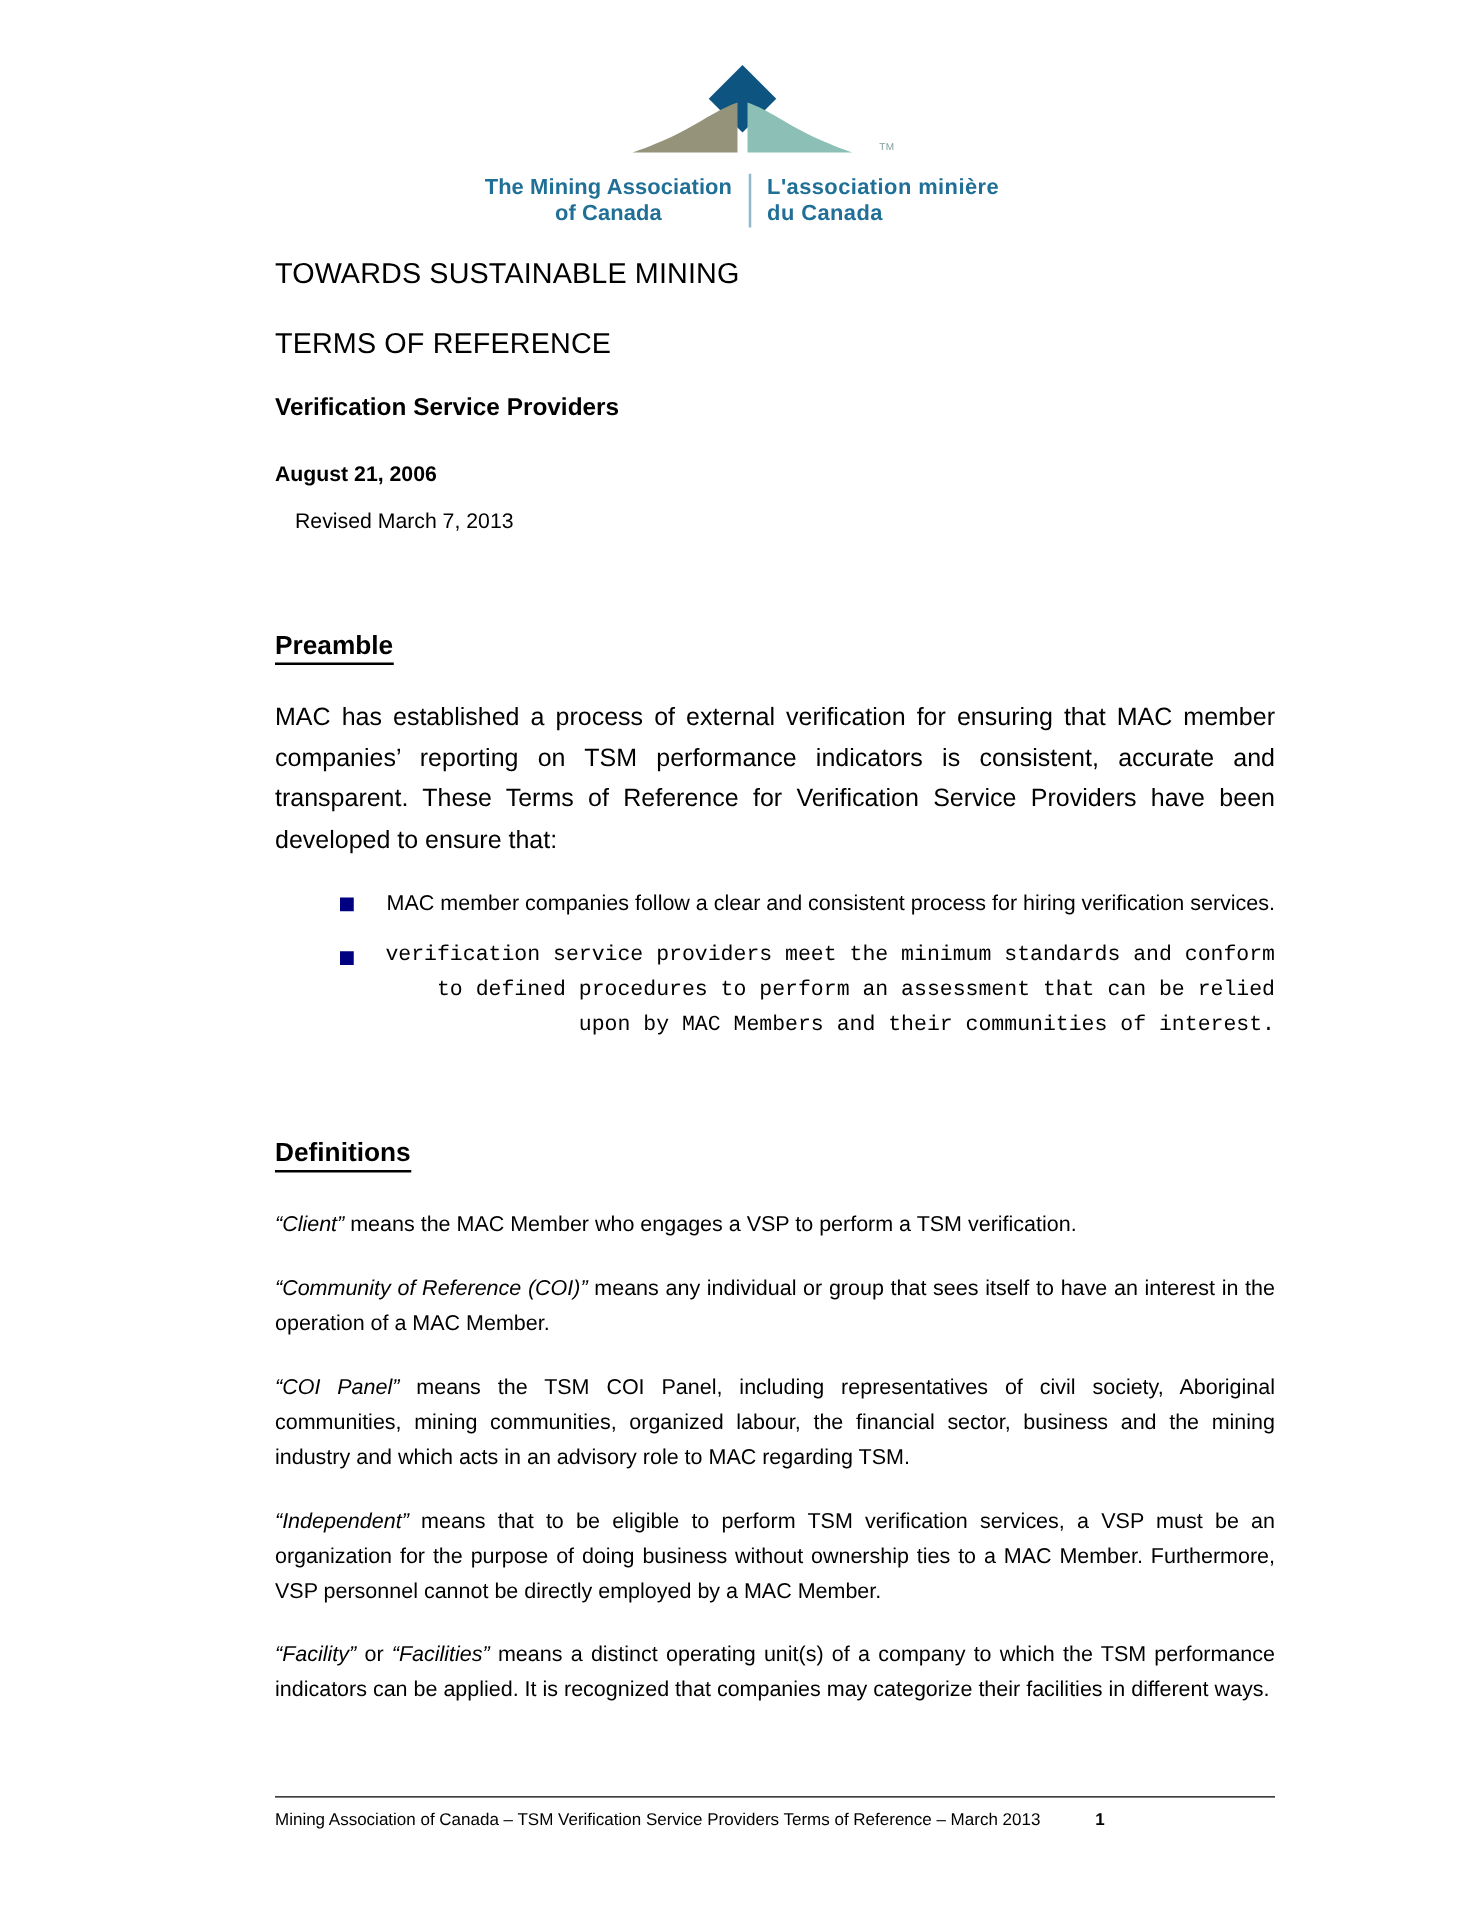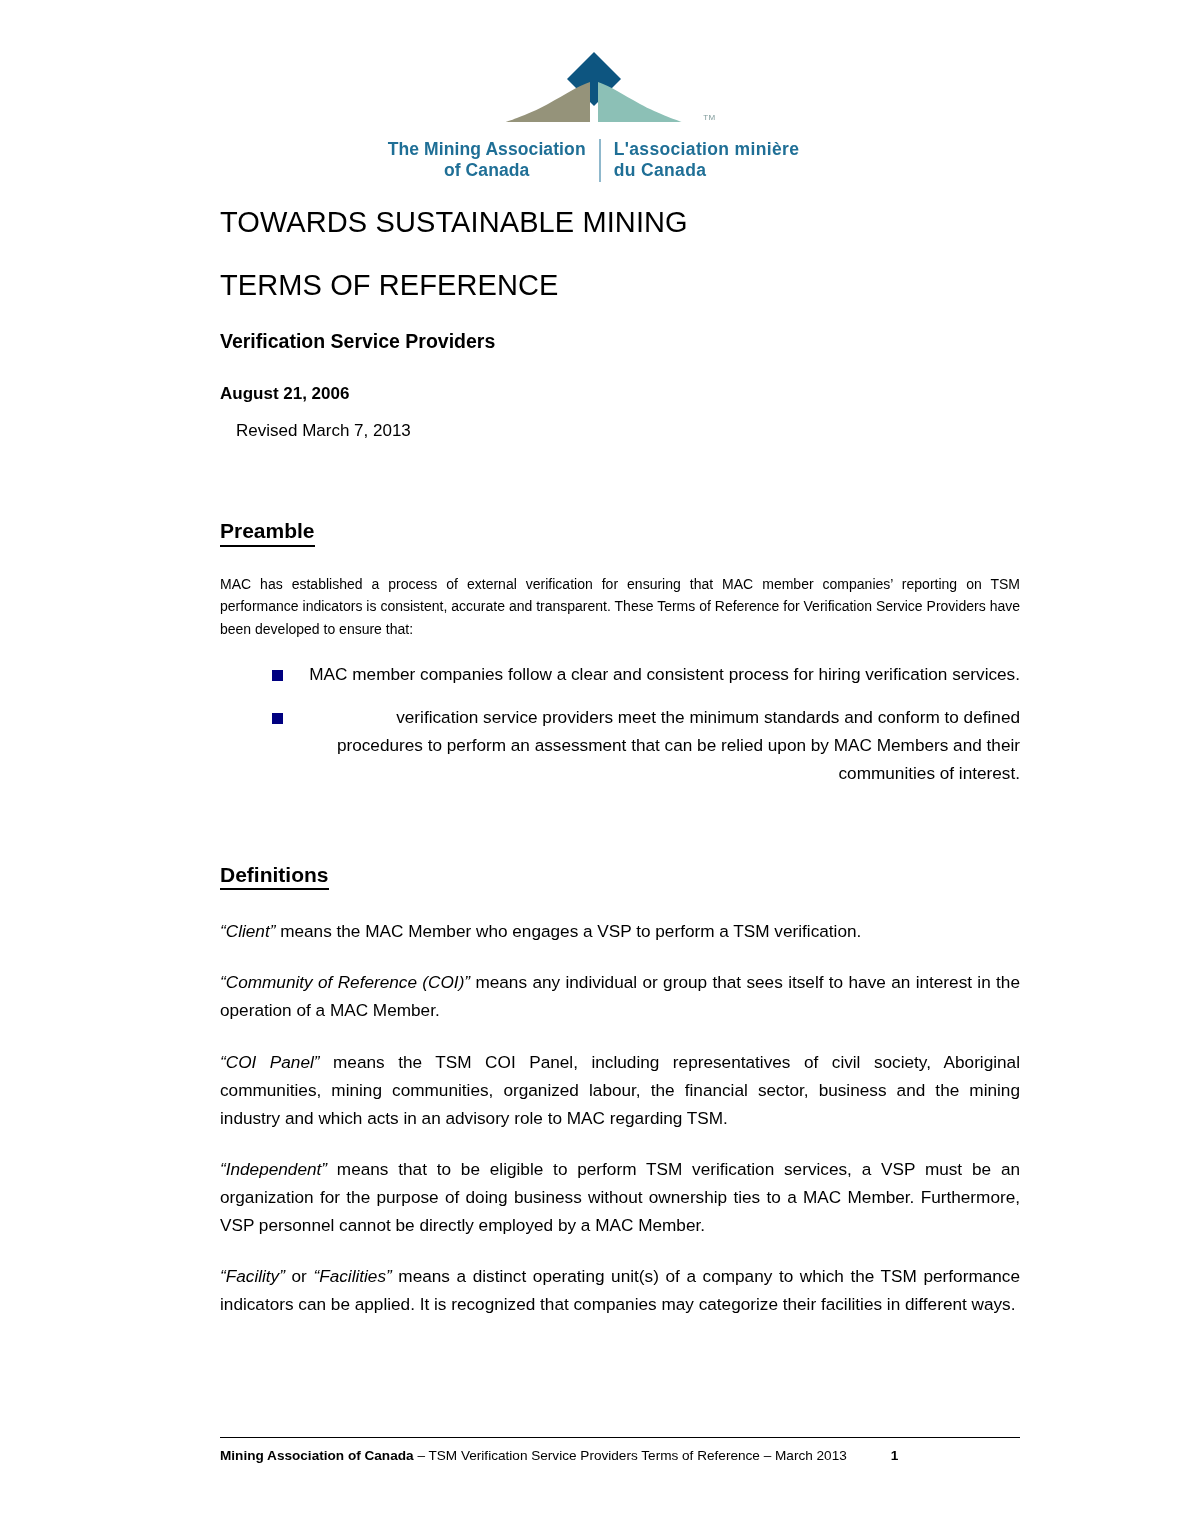--- a/index.html
+++ b/index.html
@@ -73,21 +73,21 @@
 
   
   .content {
     position: absolute;
     left: 137px;
     top: 205px;
     width: 800px;
   }
 
   h1.doc-title {
-    font-size: 29px;
+    font-size: 23px;
     font-weight: normal;
     line-height: 1.2;
     margin: 0 0 28px 0;
     letter-spacing: .1px;
   }
   h1.doc-title.second {
     margin-bottom: 27px;
   }
   h2.doc-subtitle {
     font-size: 19.5px;
@@ -115,41 +115,41 @@
     margin: 0;
     display: inline-block;
     border-bottom: 2.5px solid #000;
     padding-bottom: 1px;
   }
   .section-heading-wrap { margin: 0; }
   .sec-preamble-wrap { margin-top: 77px; }
   .sec-definitions-wrap { margin-top: 75px; }
 
   p.body-text {
-    font-size: 14px;
+    font-size: 20px;
     line-height: 1.63;
     text-align: justify;
     margin: 26px 0 0 0;
     hyphens: none;
   }
 
   ul.bullets {
     list-style: none;
     margin: 19px 0 0 0;
     padding: 0 0 0 52px;
   }
   ul.bullets li {
     position: relative;
     font-size: 17.2px;
     line-height: 1.63;
     text-align: right;
     padding-left: 36px;
     margin-bottom: 15px;
   }
-  ul.bullets li:last-child { margin-bottom: 0; }
+  ul.bullets li:last-child { margin-bottom: 0; font-family: Liberation Mono, monospace; }
   ul.bullets li .sq {
     position: absolute;
     left: 0;
     top: 10px;
     width: 11px;
     height: 11px;
     background: #000080;
     display: block;
   }
 
@@ -177,21 +177,21 @@
     border-top: 1.6px solid #000;
   }
   .footer-row {
     display: flex;
     align-items: baseline;
     margin-top: 9px;
     font-size: 13.6px;
     line-height: 1.3;
   }
   .footer-left { white-space: nowrap; }
-  .footer-left b { font-weight: bold; }
+  .footer-left b { font-weight: normal; }
   .footer-page {
     font-weight: bold;
     margin-left: 44px;
   }
 </style>
 </head>
 <body>
 
 <div class="page">
 

